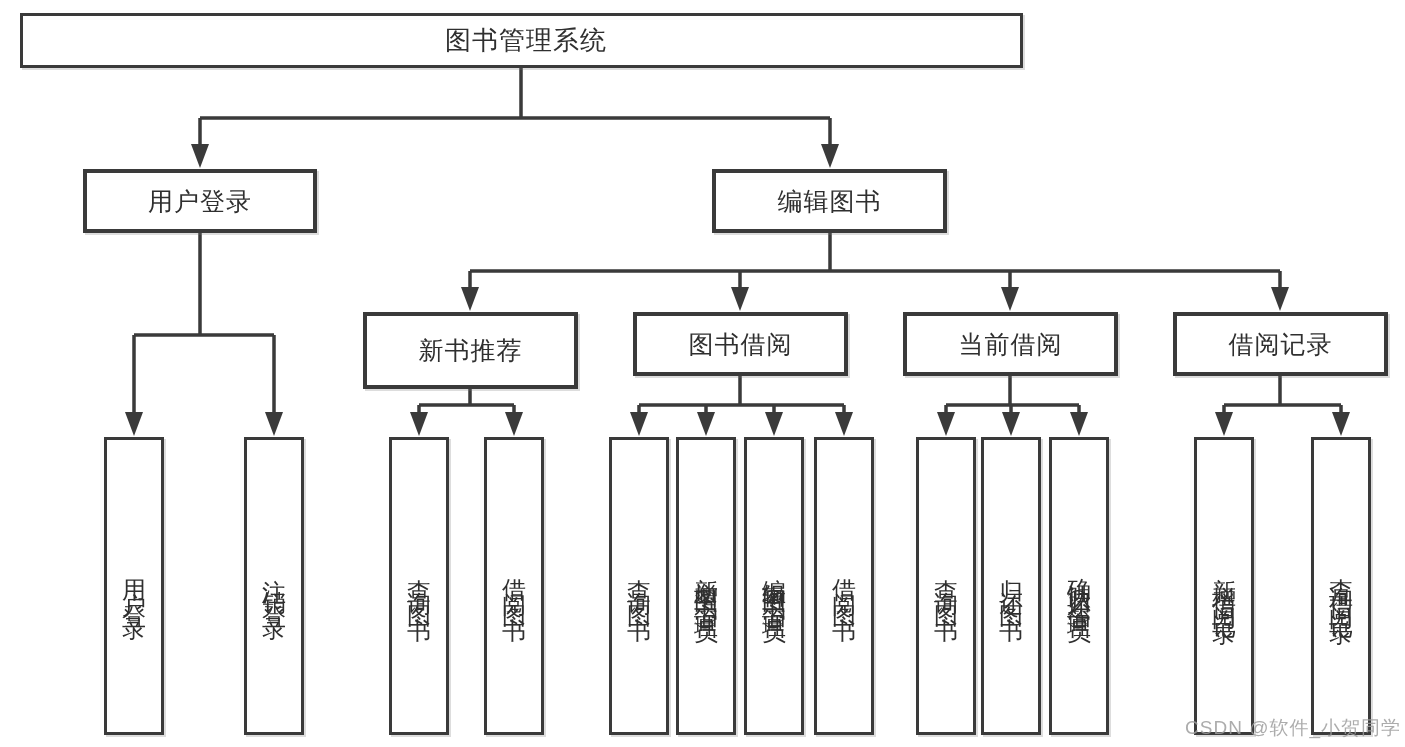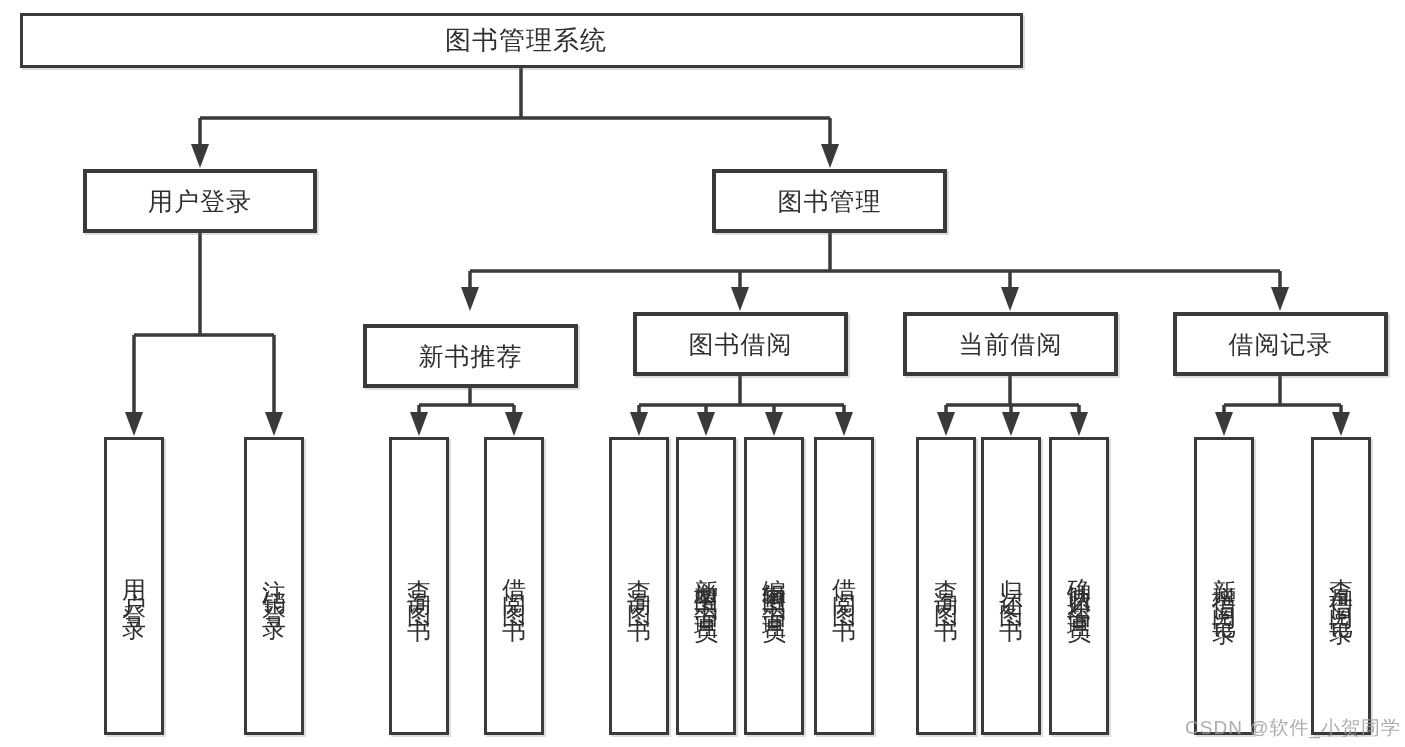--- a/index.html
+++ b/index.html
@@ -109,24 +109,24 @@
   </svg>
 
   <div class="box root" style="left:20px;top:13px;width:1003px;height:55px">
     <span class="lbl">图书管理系统</span>
   </div>
 
   <div class="box thick" style="left:83px;top:169px;width:234px;height:64px">
     <span class="lbl">用户登录</span>
   </div>
   <div class="box thick" style="left:712px;top:169px;width:235px;height:64px">
-    <span class="lbl">图书管理</span>
+    <span class="lbl">编辑图书</span>
   </div>
 
-  <div class="box thick" style="left:363px;top:324px;width:215px;height:64px">
+  <div class="box thick" style="left:363px;top:312px;width:215px;height:77px">
     <span class="lbl">新书推荐</span>
   </div>
   <div class="box thick" style="left:903px;top:312px;width:215px;height:64px">
     <span class="lbl">当前借阅</span>
   </div>
   <div class="box thick" style="left:633px;top:312px;width:215px;height:64px">
     <span class="lbl">图书借阅</span>
   </div>
   <div class="box thick" style="left:1173px;top:312px;width:215px;height:64px">
     <span class="lbl">借阅记录</span>

